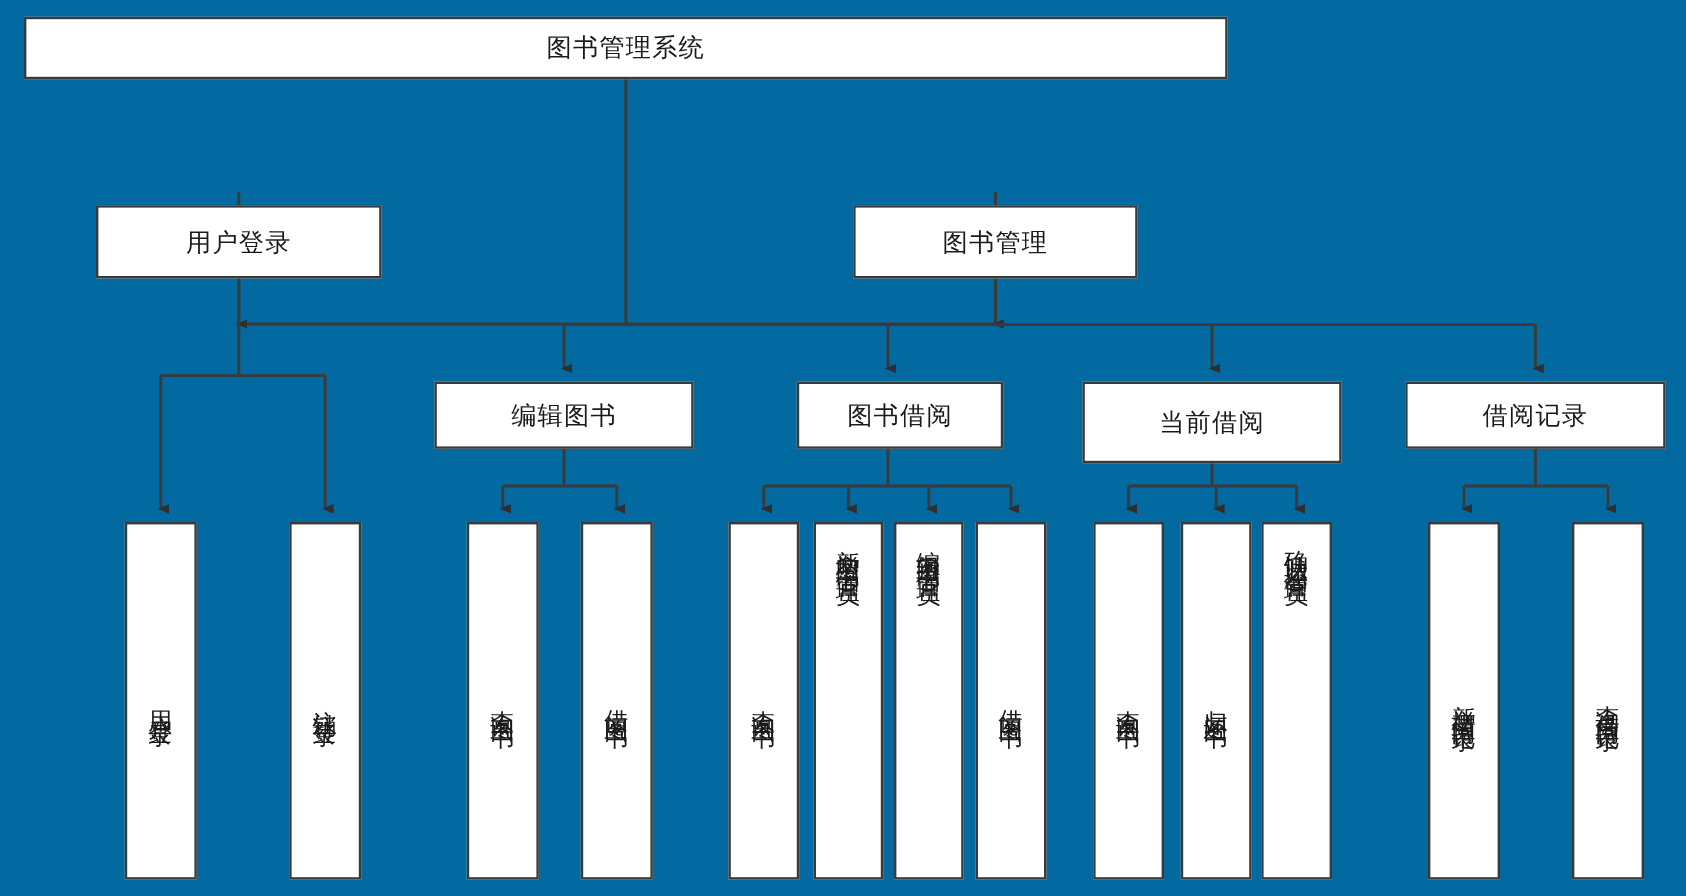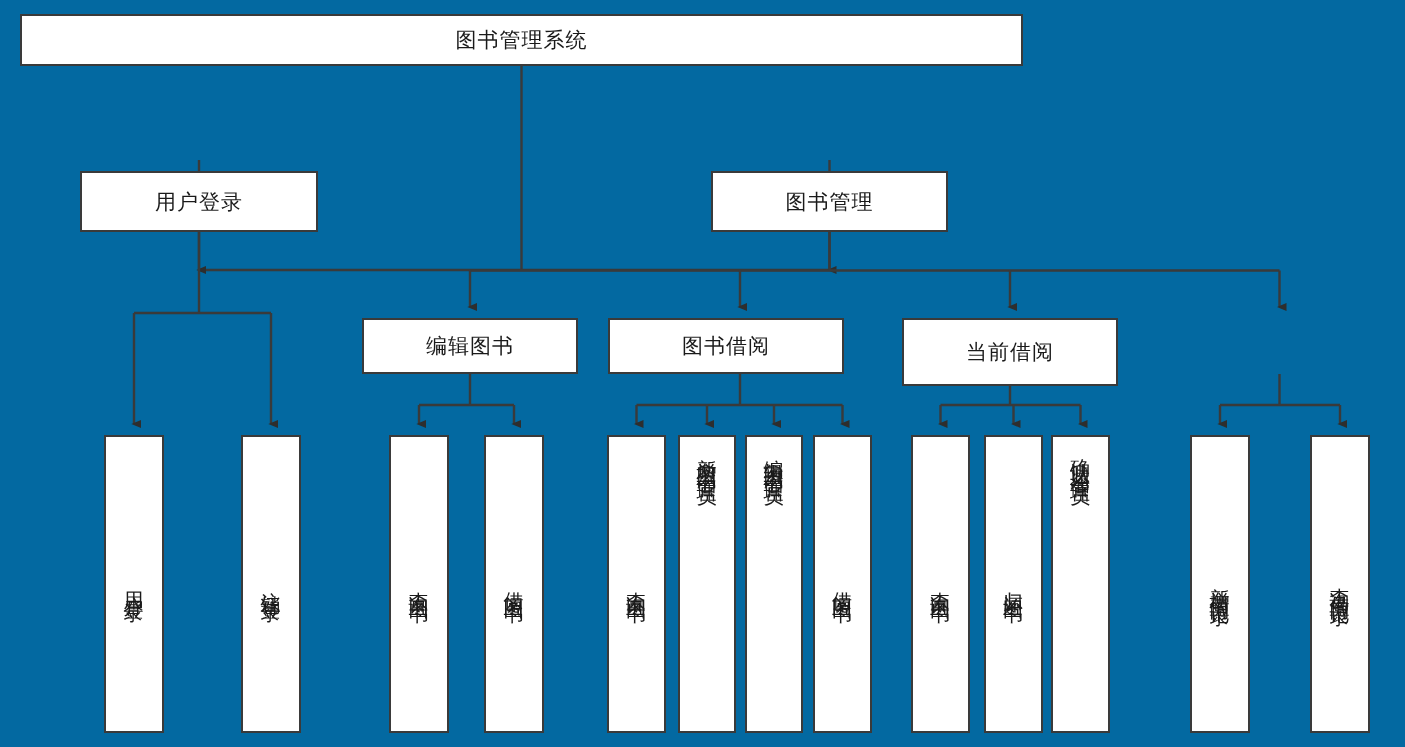--- a/index.html
+++ b/index.html
@@ -128,25 +128,28 @@
   <div class="node h" style="left:80px;top:171px;width:238px;height:61px;">
     <span>用户登录</span>
   </div>
   <div class="node h" style="left:711px;top:171px;width:237px;height:61px;">
     <span>图书管理</span>
   </div>
 
   <div class="node h" style="left:362px;top:318px;width:216px;height:56px;">
     <span>编辑图书</span>
   </div>
-  <div class="node h" style="left:608px;top:318px;width:236px;height:56px;">
+  <div class="node h" style="left:664px;top:318px;width:172px;height:56px;">
     <span>图书借阅</span>
   </div>
   <div class="node h" style="left:902px;top:318px;width:216px;height:68px;">
     <span>当前借阅</span>
+  </div>
+  <div class="node h" style="left:1171px;top:318px;width:217px;height:56px;">
+    <span>借阅记录</span>
   </div>
 
   <div class="node v center" style="left:104px;top:435px;width:60px;height:298px;">
     <span class="vtext">用户登录</span>
   </div>
   <div class="node v center" style="left:241px;top:435px;width:60px;height:298px;">
     <span class="vtext">注销登录</span>
   </div>
   <div class="node v center" style="left:389px;top:435px;width:60px;height:298px;">
     <span class="vtext">查询图书</span>

